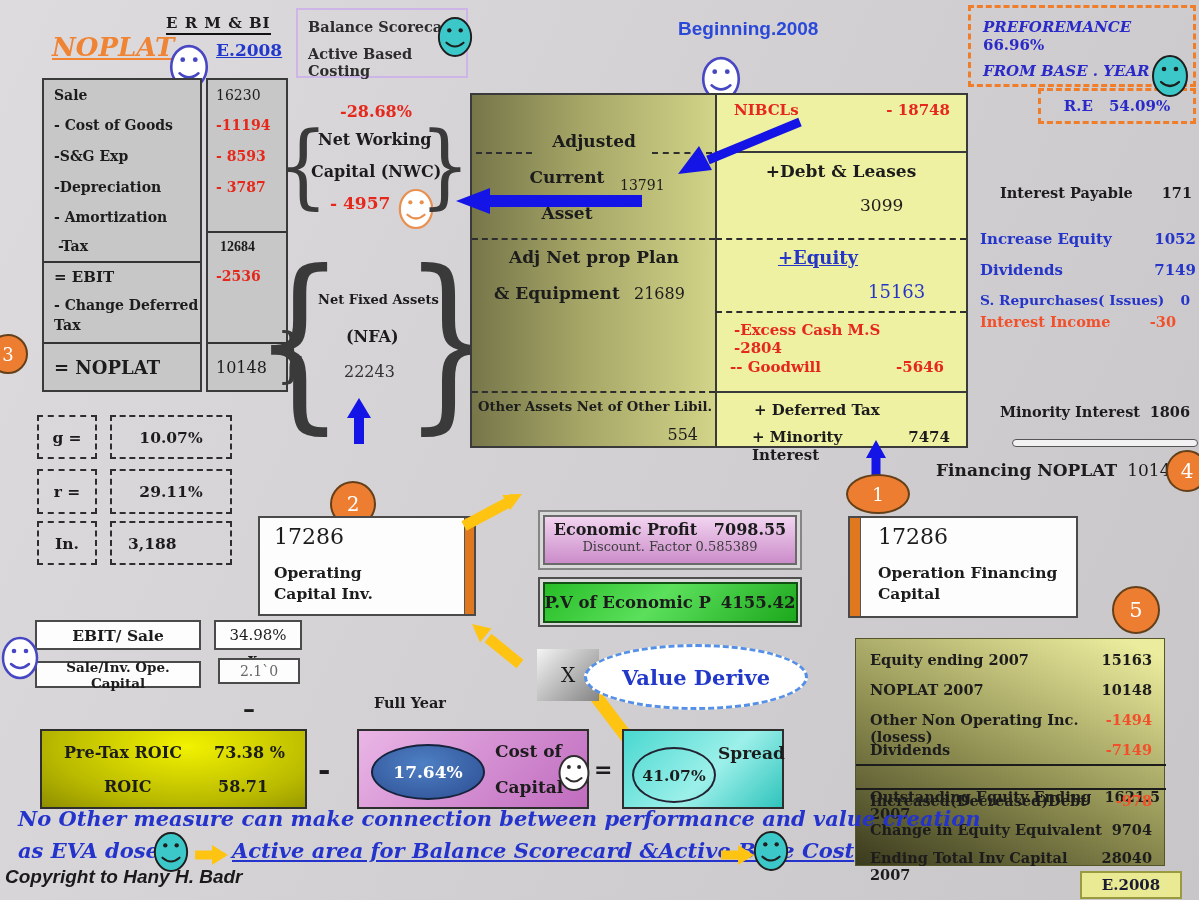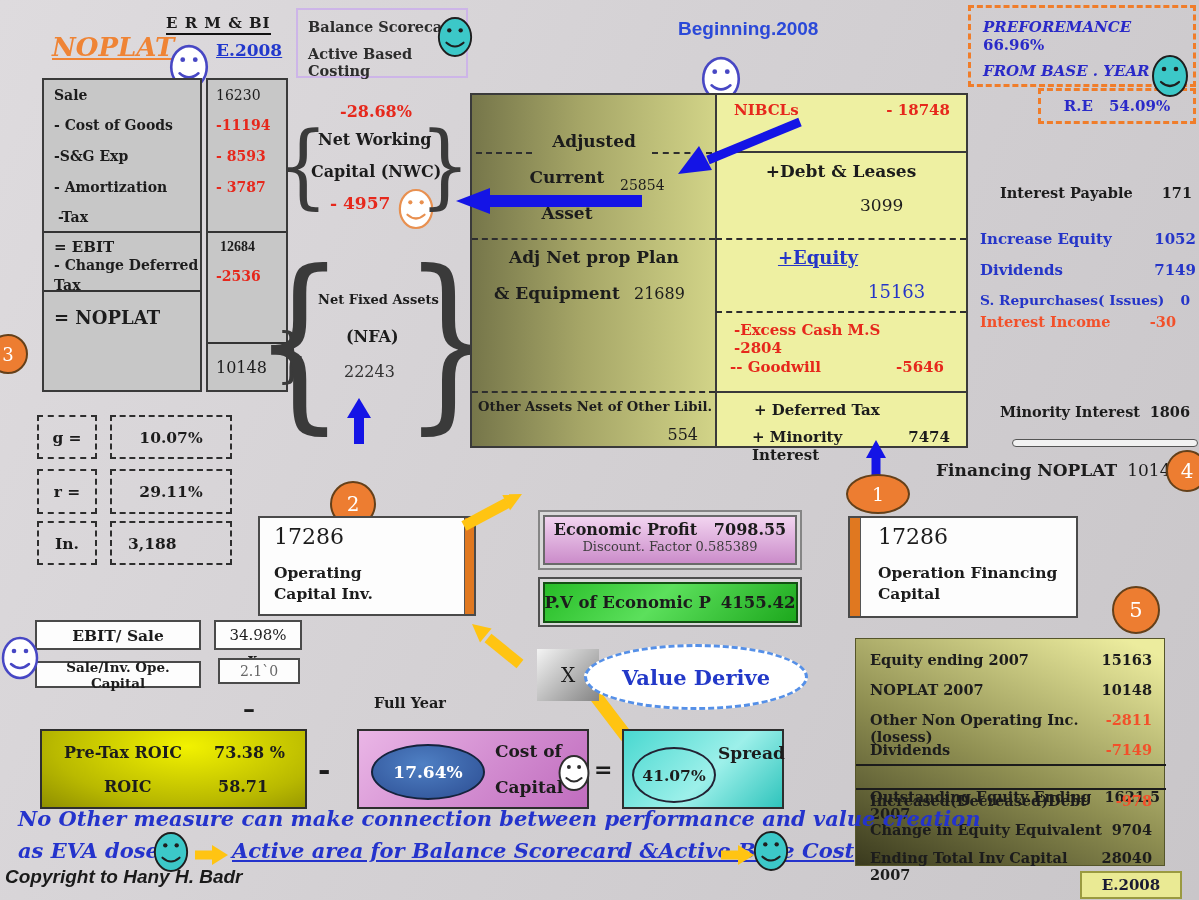--- a/index.html
+++ b/index.html
@@ -77,20 +77,21 @@
     <ellipse cx="20" cy="22" rx="17" ry="20" fill="#3cc8c8" stroke="#1e1e1e" stroke-width="2"></ellipse>
     <circle cx="14" cy="15" r="2.3" fill="#1e1e1e"></circle>
       <circle cx="26" cy="15" r="2.3" fill="#1e1e1e"></circle>
     <path d="M11 28 Q20 36 29 28" fill="none" stroke="#1e1e1e" stroke-width="2.2" stroke-linecap="round"></path>
   </svg>
 
   <div class="abs graybox pnl-grid" style="left:42px;top:78px;width:160px;height:314px;">
     <div style="padding-left:10px;" class="s">Sale</div>
     <div style="padding-left:10px;" class="s">- Cost of Goods</div>
     <div style="padding-left:10px;" class="s">-S&amp;G Exp</div>
+    <div style="padding-left:10px;" class="s">-Depreciation</div>
     <div style="padding-left:10px;" class="s">- Amortization</div>
     <div style="padding-left:14px;" class="s">-Tax</div>
     <div style="padding-left:10px;font-size:15px;" class="s lt">= EBIT</div>
     <div style="padding-left:10px;line-height:1.4;" class="s">- Change Deferred Tax</div>
     <div style="padding-left:10px;font-size:18px;" class="s lt">= NOPLAT</div>
   </div>
   <div class="abs graybox pnl-grid" style="left:206px;top:78px;width:82px;height:314px;">
     <div style="padding-left:8px;" class="sn">16230</div>
     <div style="padding-left:8px;" class="s red">-11194</div>
     <div style="padding-left:8px;" class="s red">- 8593</div>
@@ -132,21 +133,21 @@
     <div class="abs" style="left:180px;top:57px;width:60px;border-top:2px dashed #2e2e2e;"></div>
     <div class="abs" style="left:244px;top:56px;width:250px;height:2px;background:#3a3a3a;"></div>
     <div class="abs" style="left:0;top:143px;width:243px;border-top:2px dashed #2e2e2e;"></div>
     <div class="abs" style="left:244px;top:143px;width:250px;border-top:2px dashed #2e2e2e;"></div>
     <div class="abs" style="left:244px;top:216px;width:250px;border-top:2px dashed #2e2e2e;"></div>
     <div class="abs" style="left:0;top:296px;width:243px;border-top:2px dashed #2e2e2e;"></div>
     <div class="abs" style="left:244px;top:296px;width:250px;height:2px;background:#3a3a3a;"></div>
 
     <div class="abs s ctr" style="left:0;top:36px;width:244px;font-size:17px;">Adjusted</div>
     <div class="abs s ctr" style="left:0;top:72px;width:190px;font-size:17px;">Current</div>
-    <div class="abs sn" style="left:148px;top:82px;font-size:14px;">25854</div>
+    <div class="abs sn" style="left:148px;top:82px;font-size:14px;">13791</div>
     <div class="abs s ctr" style="left:0;top:108px;width:190px;font-size:17px;">Asset</div>
     <div class="abs s ctr" style="left:0;top:152px;width:244px;font-size:17px;">Adj Net prop Plan</div>
     <div class="abs s" style="left:22px;top:188px;font-size:17px;">&amp; Equipment</div>
     <div class="abs sn" style="left:162px;top:189px;font-size:16px;">21689</div>
     <div class="abs s" style="left:6px;top:304px;font-size:13.2px;">Other Assets Net of Other Libil.</div>
     <div class="abs sn" style="left:0;top:330px;width:226px;text-align:right;font-size:16px;">554</div>
 
     <div class="abs row" style="left:262px;top:6px;width:216px;">
       <span class="s red" style="font-size:15px;">NIBCLs</span>
       <span class="s red" style="font-size:15px;">- 18748</span>
@@ -326,21 +327,21 @@
     <div class="etrow" style="left:14px;top:12px;width:282px;">
       <span>Equity ending 2007</span>
       <span>15163</span>
     </div>
     <div class="etrow" style="left:14px;top:42px;width:282px;">
       <span>NOPLAT 2007</span>
       <span>10148</span>
     </div>
     <div class="etrow" style="left:14px;top:72px;width:282px;">
       <span>Other Non Operating Inc.(losess)</span>
-      <span class="red2">-2811</span>
+      <span class="red2">-1494</span>
     </div>
     <div class="etrow" style="left:14px;top:102px;width:282px;">
       <span>Dividends</span>
       <span class="red2">-7149</span>
     </div>
     <div class="abs" style="left:0;top:125px;width:310px;height:2px;background:#1c1c1c;"></div>
     <div class="etrow" style="left:14px;top:130px;width:290px;margin-top:19px;">
       <span>Outstanding Equity Ending 2007</span>
       <span>1621.5</span>
     </div>

